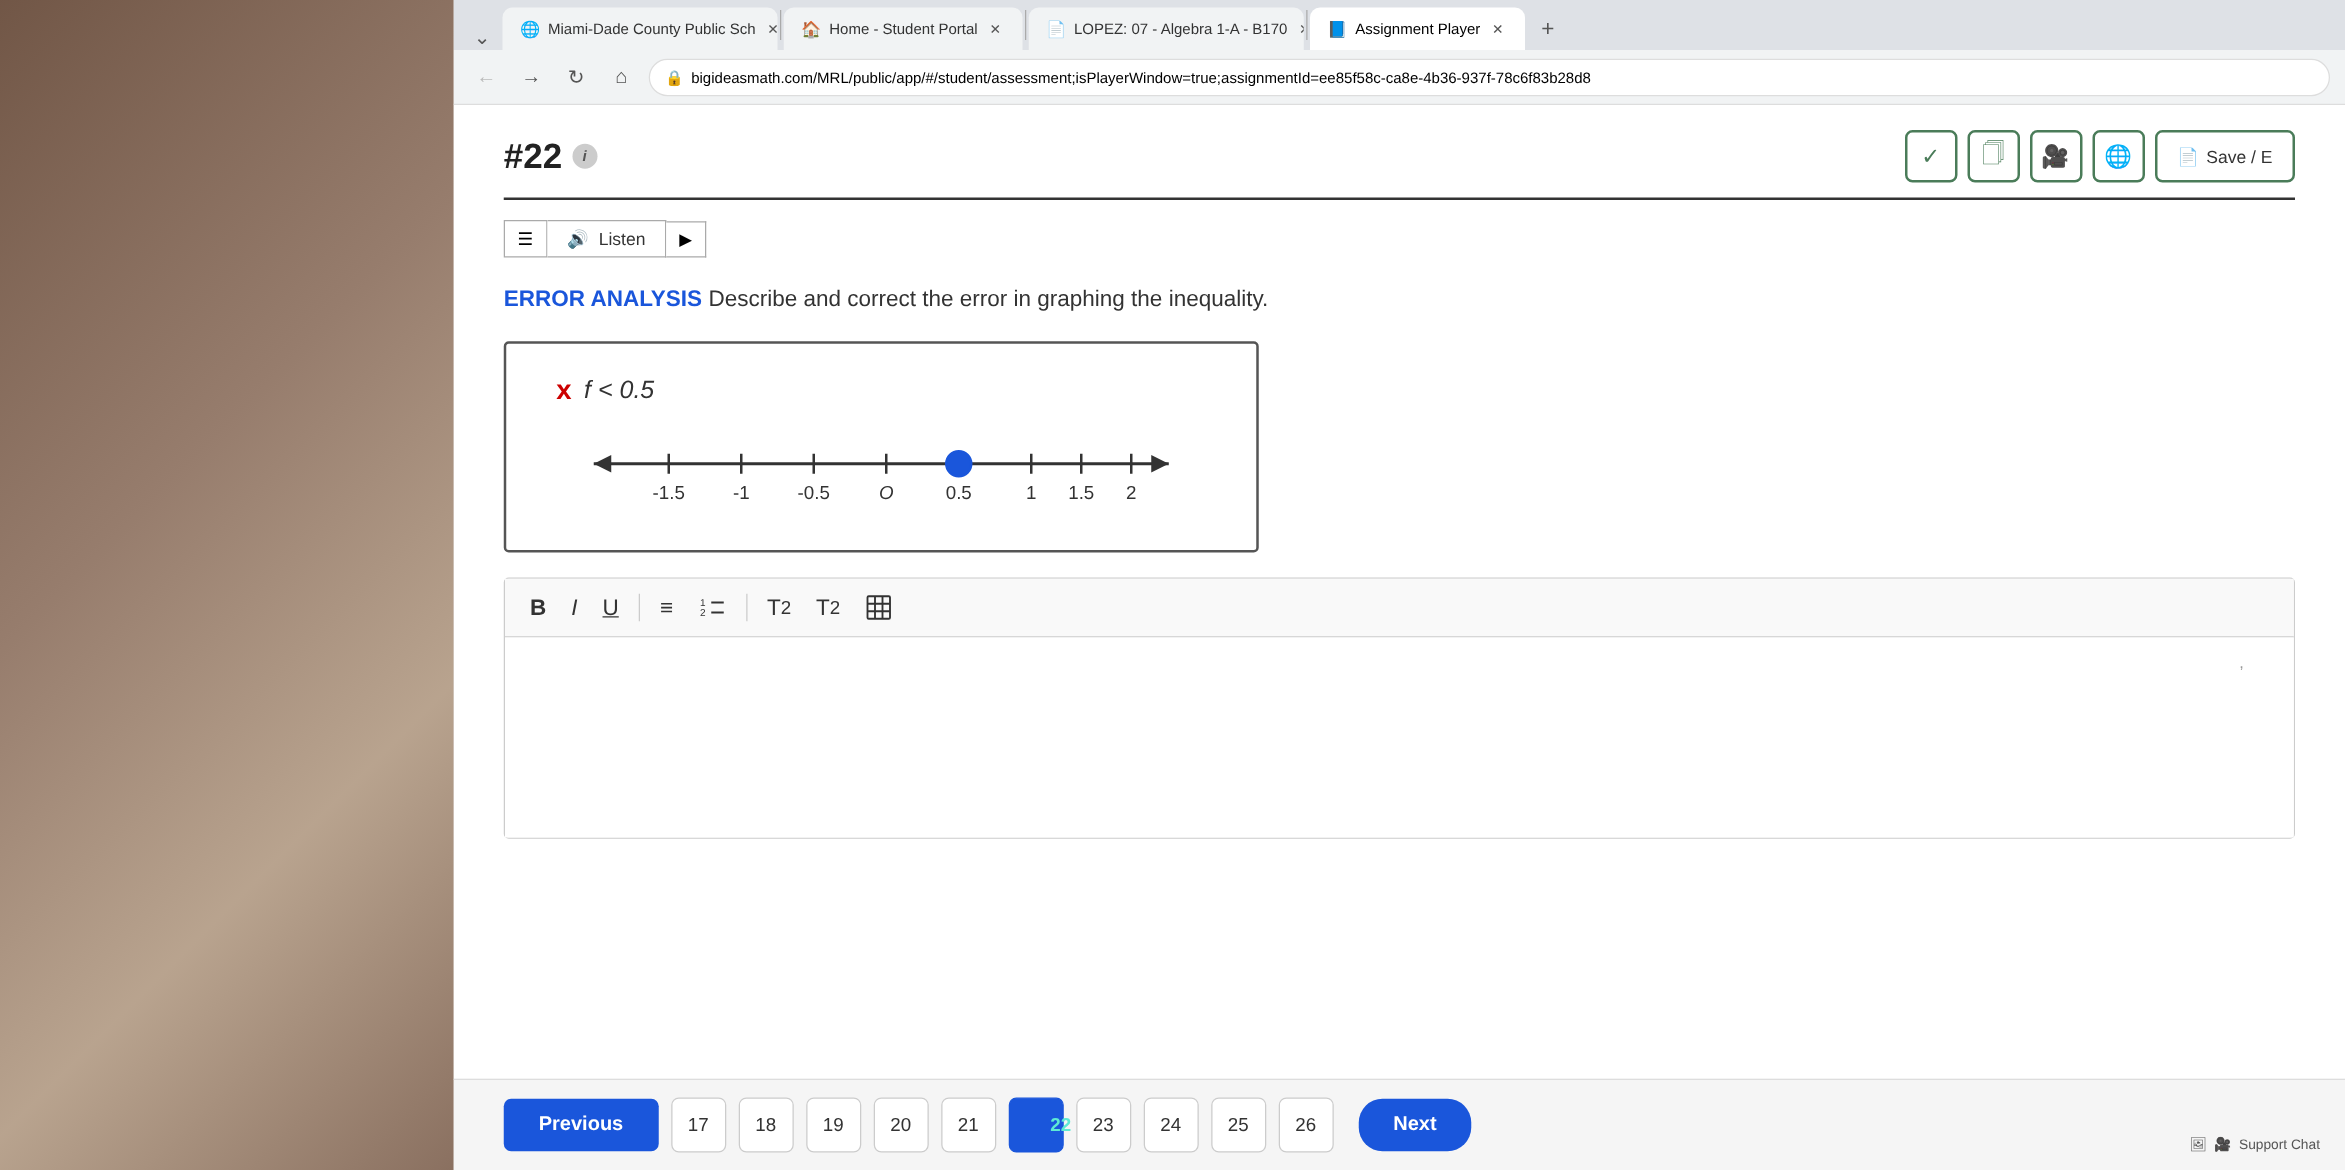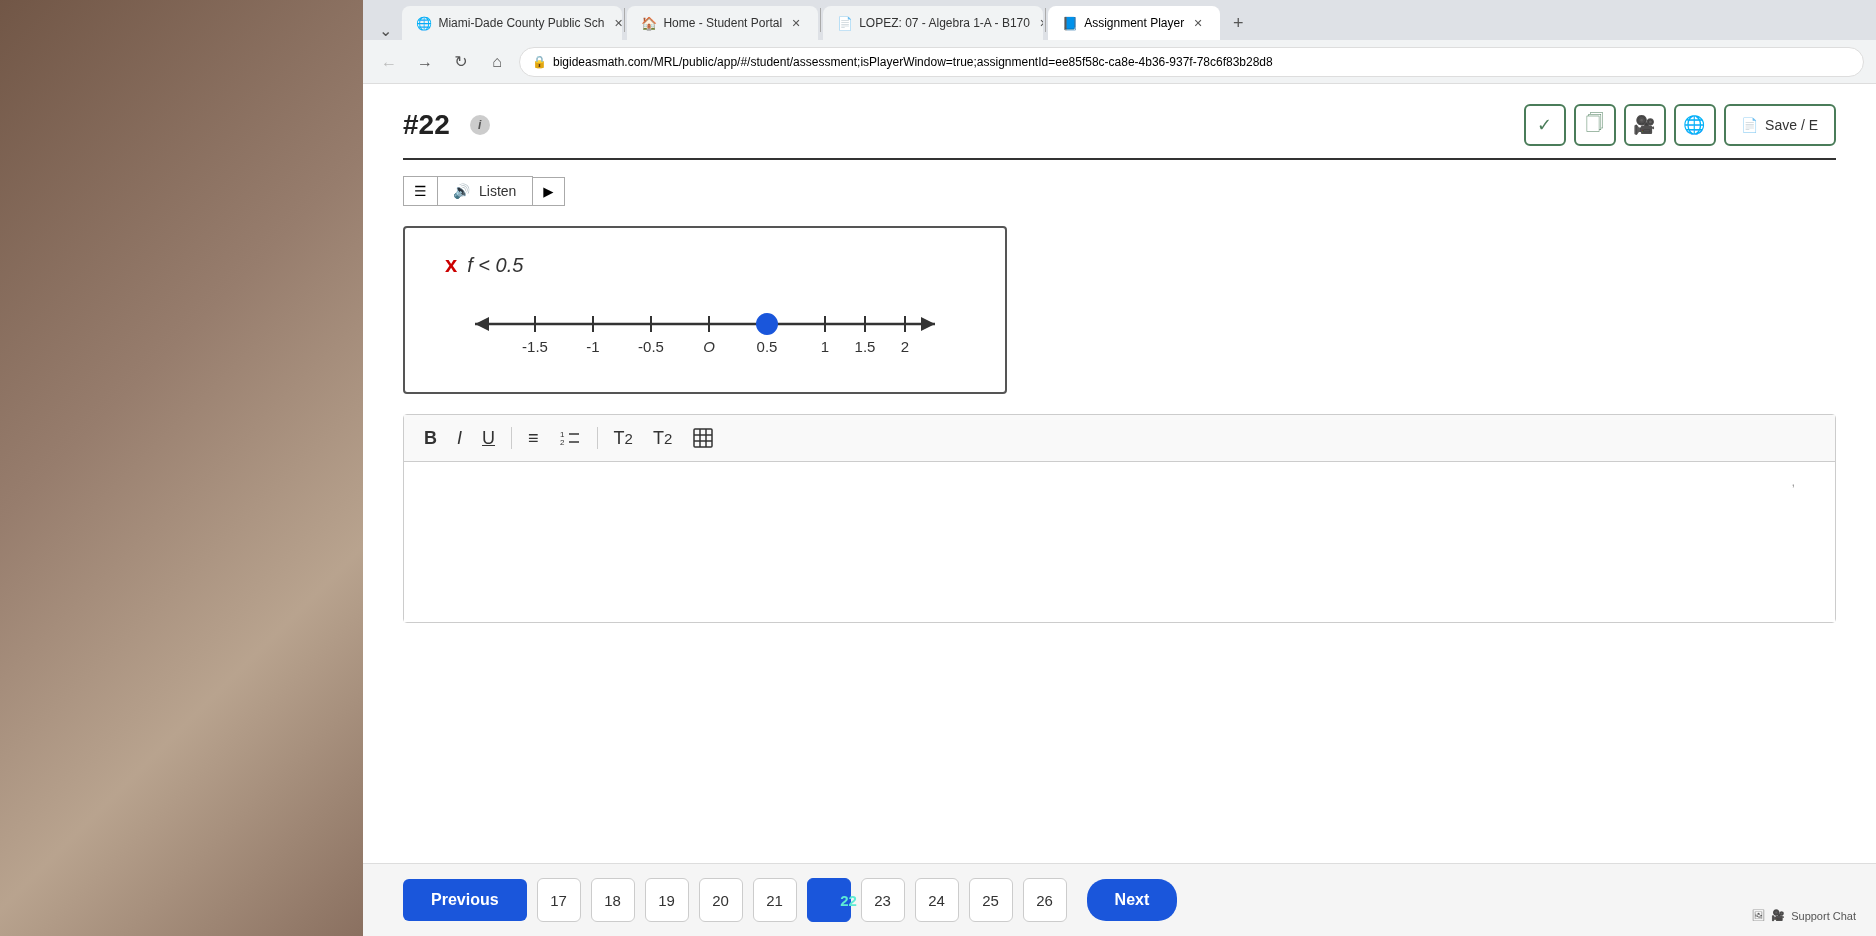--- a/index.html
+++ b/index.html
@@ -156,21 +156,21 @@
       align-items: center;
       justify-content: space-between;
       margin-bottom: 12px;
     }
     .question-number {
       font-size: 28px;
       font-weight: bold;
       color: #222;
       display: flex;
       align-items: center;
-      gap: 20px;
+      gap: 8px;
     }
     .info-icon {
       width: 20px;
       height: 20px;
       border-radius: 50%;
       background: #ccc;
       display: flex;
       align-items: center;
       justify-content: center;
       font-size: 12px;
@@ -498,20 +498,24 @@
       <button class="listen-main-btn">
         <span>🔊</span>
         <span>Listen</span>
       </button>
       <button class="listen-play-btn">
         <span>▶</span>
       </button>
     </div>
 
     
+    <div class="question-text">
+      <span class="error-analysis">ERROR ANALYSIS</span>
+      <span>Describe and correct the error in graphing the inequality.</span>
+    </div>
 
     
     <div class="number-line-box">
       <div class="inequality-label">
         <span class="x-mark">x</span>
         <span style="font-size:20px; font-style:italic; color:#333;">f &lt; 0.5</span>
       </div>
       
       <div class="number-line-container">
         <svg width="520" height="70">

